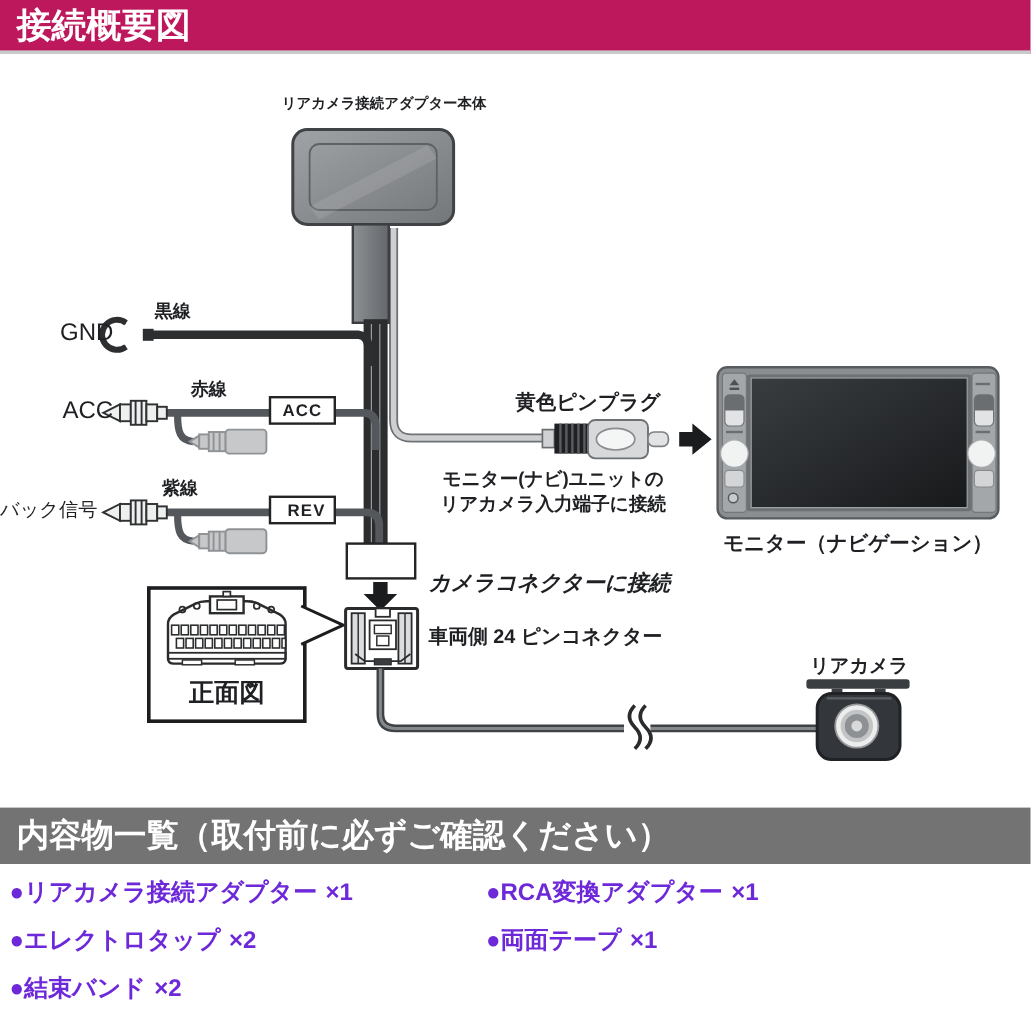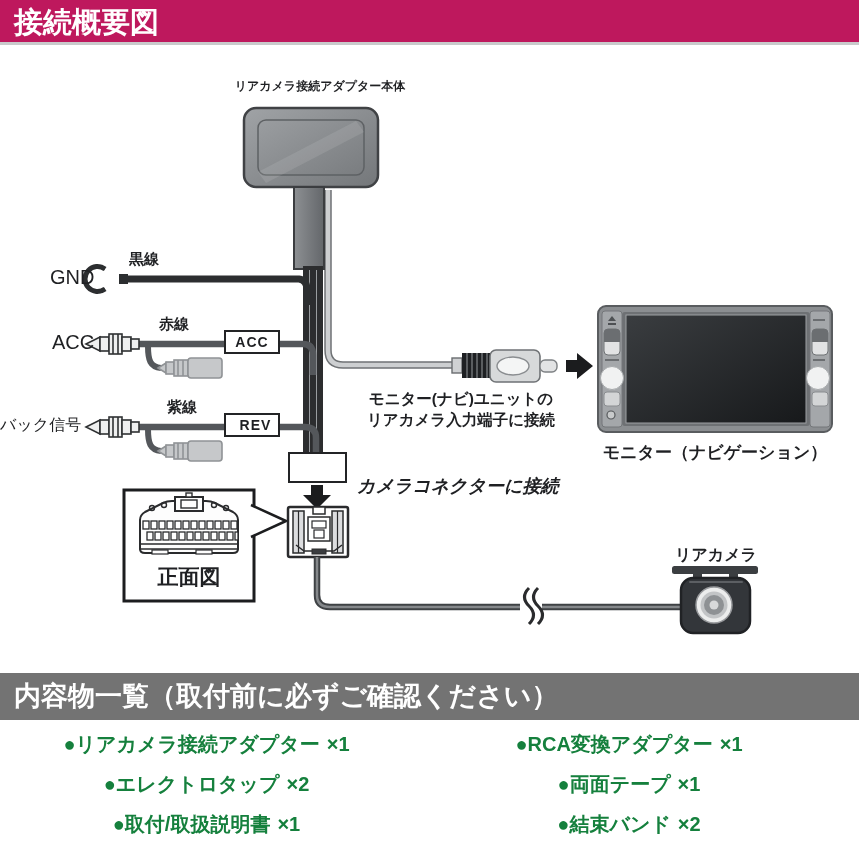--- a/index.html
+++ b/index.html
@@ -7,21 +7,21 @@
         font-family:"Liberation Sans","DejaVu Sans",sans-serif;}
   .hbar{position:absolute;left:0;width:859px;color:#fff;font-weight:bold;
         padding-left:14px;box-sizing:border-box;white-space:nowrap;}
   .hbar1{top:0;height:45px;line-height:45px;font-size:29px;background:#be185d;border-bottom:3px solid #c9cacb;}
   .hbar2{top:673px;height:47px;line-height:47px;font-size:27px;background:#737373;}
   svg.diagram{position:absolute;left:0;top:0;z-index:1;}
   .lbl{position:absolute;z-index:2;font-weight:bold;color:#1f2023;white-space:nowrap;}
   .ctr{text-align:center;}
   .contents{position:absolute;left:8px;top:724px;width:845px;z-index:2;
             display:grid;grid-template-columns:397px auto;}
-  .citem{height:40px;line-height:40px;font-size:20px;font-weight:bold;color:#15803d;white-space:nowrap;text-align:center;}
+  .citem{height:40px;line-height:40px;font-size:20px;font-weight:bold;color:#6d28d9;white-space:nowrap;}
   .citem .cnt{margin-left:7px;}
 </style>
 </head>
 <body>
 
 <div class="page">
 
   <svg class="diagram" width="859" height="859" viewBox="0 0 859 859">
     <defs>
       <linearGradient id="gradAdapter" x1="0" y1="0" x2="1" y2="1">
@@ -247,48 +247,47 @@
   <div class="lbl ctr" style="left:180px;top:78px;width:280px;font-size:12px;">リアカメラ接続アダプター本体</div>
 
   <div class="lbl" style="left:50px;top:266px;font-size:20px;font-weight:normal;">GND</div>
   <div class="lbl" style="left:129px;top:250px;font-size:15px;">黒線</div>
 
   <div class="lbl" style="left:52px;top:331px;font-size:20px;font-weight:normal;">ACC</div>
   <div class="lbl" style="left:135px;top:315px;font-size:15px;margin-left:24px;">赤線</div>
   <div class="lbl ctr" style="left:225px;top:331px;width:54px;height:22px;line-height:22px;font-size:14px;letter-spacing:1px;">ACC</div>
 
   <div class="lbl" style="left:0;top:415px;font-size:16px;font-weight:normal;">バック信号</div>
-  <div class="lbl" style="left:135px;top:398px;font-size:15px;margin-left:32px;">紫線</div>
+  <div class="lbl" style="left:135px;top:398px;font-size:15px;">紫線</div>
   <div class="lbl ctr" style="left:225px;top:414px;width:61px;height:22px;line-height:22px;font-size:14px;letter-spacing:1px;">REV</div>
 
+  <div class="lbl ctr" style="left:420px;top:324px;width:140px;font-size:17px;">黄色ピンプラグ</div>
   <div class="lbl ctr" style="left:352px;top:389px;width:218px;font-size:15.5px;">モニター(ナビ)ユニットの</div>
   <div class="lbl ctr" style="left:352px;top:410px;width:218px;font-size:15.5px;">リアカメラ入力端子に接続</div>
 
   <div class="lbl ctr" style="left:598px;top:441px;width:234px;font-size:17px;">モニター（ナビゲーション）</div>
 
   <div class="lbl" style="left:357px;top:474px;font-size:18px;font-style:italic;">カメラコネクターに接続</div>
+  <div class="lbl" style="left:357px;top:520px;font-size:16.5px;">車両側 24 ピンコネクター</div>
 
   <div class="lbl ctr" style="left:132px;top:563px;width:114px;font-size:21px;">正面図</div>
 
   <div class="lbl ctr" style="left:672px;top:545px;width:88px;font-size:16px;">リアカメラ</div>
 
   <div class="contents">
     <div class="citem">
       <span>●</span><span>リアカメラ接続アダプター</span><span class="cnt">×1</span>
     </div>
     <div class="citem">
       <span>●</span><span>RCA変換アダプター</span><span class="cnt">×1</span>
     </div>
     <div class="citem">
       <span>●</span><span>エレクトロタップ</span><span class="cnt">×2</span>
     </div>
     <div class="citem">
       <span>●</span><span>両面テープ</span><span class="cnt">×1</span>
     </div>
     <div class="citem">
-      <span>●</span><span>取付/取扱説明書</span><span class="cnt">×1</span>
-    </div>
-    <div class="citem">
       <span>●</span><span>結束バンド</span><span class="cnt">×2</span>
     </div>
   </div>
 
 </div>
 
 </body></html>

